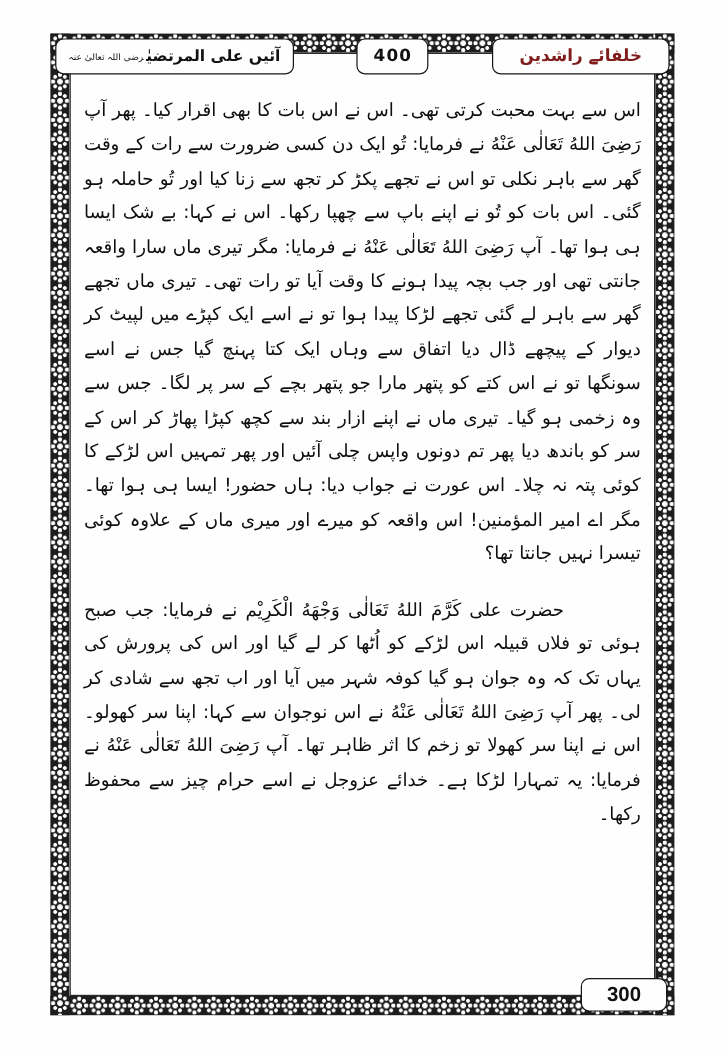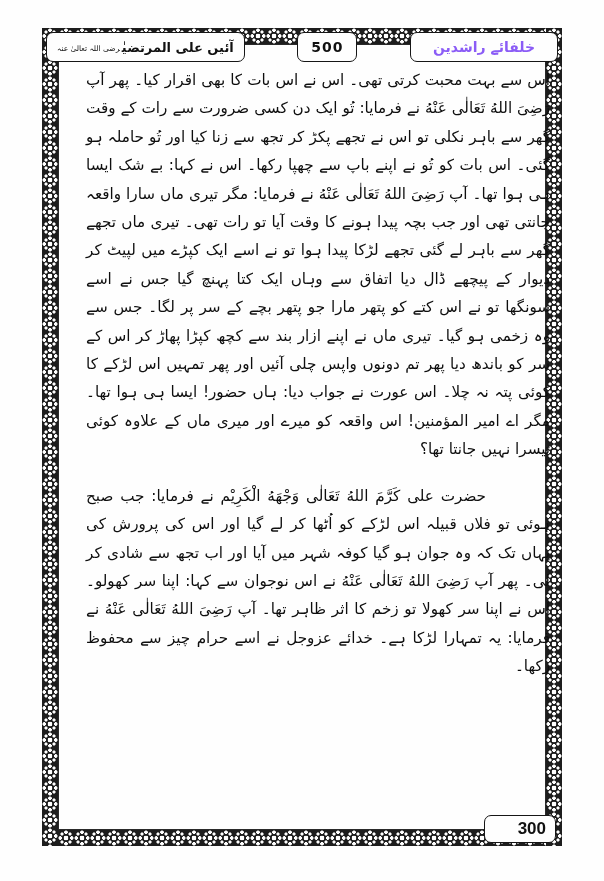--- a/index.html
+++ b/index.html
@@ -94,21 +94,21 @@
     white-space: nowrap;
     line-height: 1;
   }
   .head-box-right { min-width: 148px; }
   .head-box-center { min-width: 60px; }
   .head-box-left  { min-width: 178px; }
 
   .head-title {
     font-size: 14px;
     font-weight: 600;
-    color: #8b5cf6;
+    color: #7f1d1d;
     letter-spacing: .2px;
   }
   .head-chapter {
     font-size: 13px;
     font-weight: 600;
     color: #111;
   }
   .head-chapter .hon {
     font-size: 7.5px;
     font-weight: 400;
@@ -151,34 +151,34 @@
     white-space: nowrap;
   }
   .foot-imprint { font-size: 12.5px; font-weight: 600; color: #111; }
   .foot-imprint .small { font-size: 7px; font-weight: 400; vertical-align: 1px; }
   .foot-pageno {
     font-size: 17px;
     font-weight: 600;
     color: #111;
     font-family: "Liberation Sans", sans-serif;
     min-width: 52px;
+    text-align: center;
   }
 
   
   .content {
     position: absolute;
     left: 62px;
-    top: 62px;
+    top: 74px;
     width: 480px;
     height: 728px;
     box-sizing: border-box;
     padding: 4px 8px 0 8px;
     z-index: 3;
     overflow: hidden;
-    margin-left: 16px;
   }
 
   .para {
     margin: 0 0 4px 0;
     font-size: 15.2px;
     line-height: 28.4px;
     color: #0e0e0e;
     text-align: justify;
     text-align-last: right;
     font-weight: 500;
@@ -202,21 +202,21 @@
     <div class="inner-rule"></div>
   </div>
 
   <div class="header-strip">
 
     <div class="head-box head-box-right">
       <span class="head-title">خلفائے راشدین</span>
     </div>
 
     <div class="head-box head-box-center">
-      <span class="head-pageno">500</span>
+      <span class="head-pageno">400</span>
     </div>
 
     <div class="head-box head-box-left">
       <span class="head-chapter">
         <span>آئیں علی المرتضیٰ</span><span class="hon">رضی اللہ تعالیٰ عنہ</span>
       </span>
     </div>
 
   </div>
 

